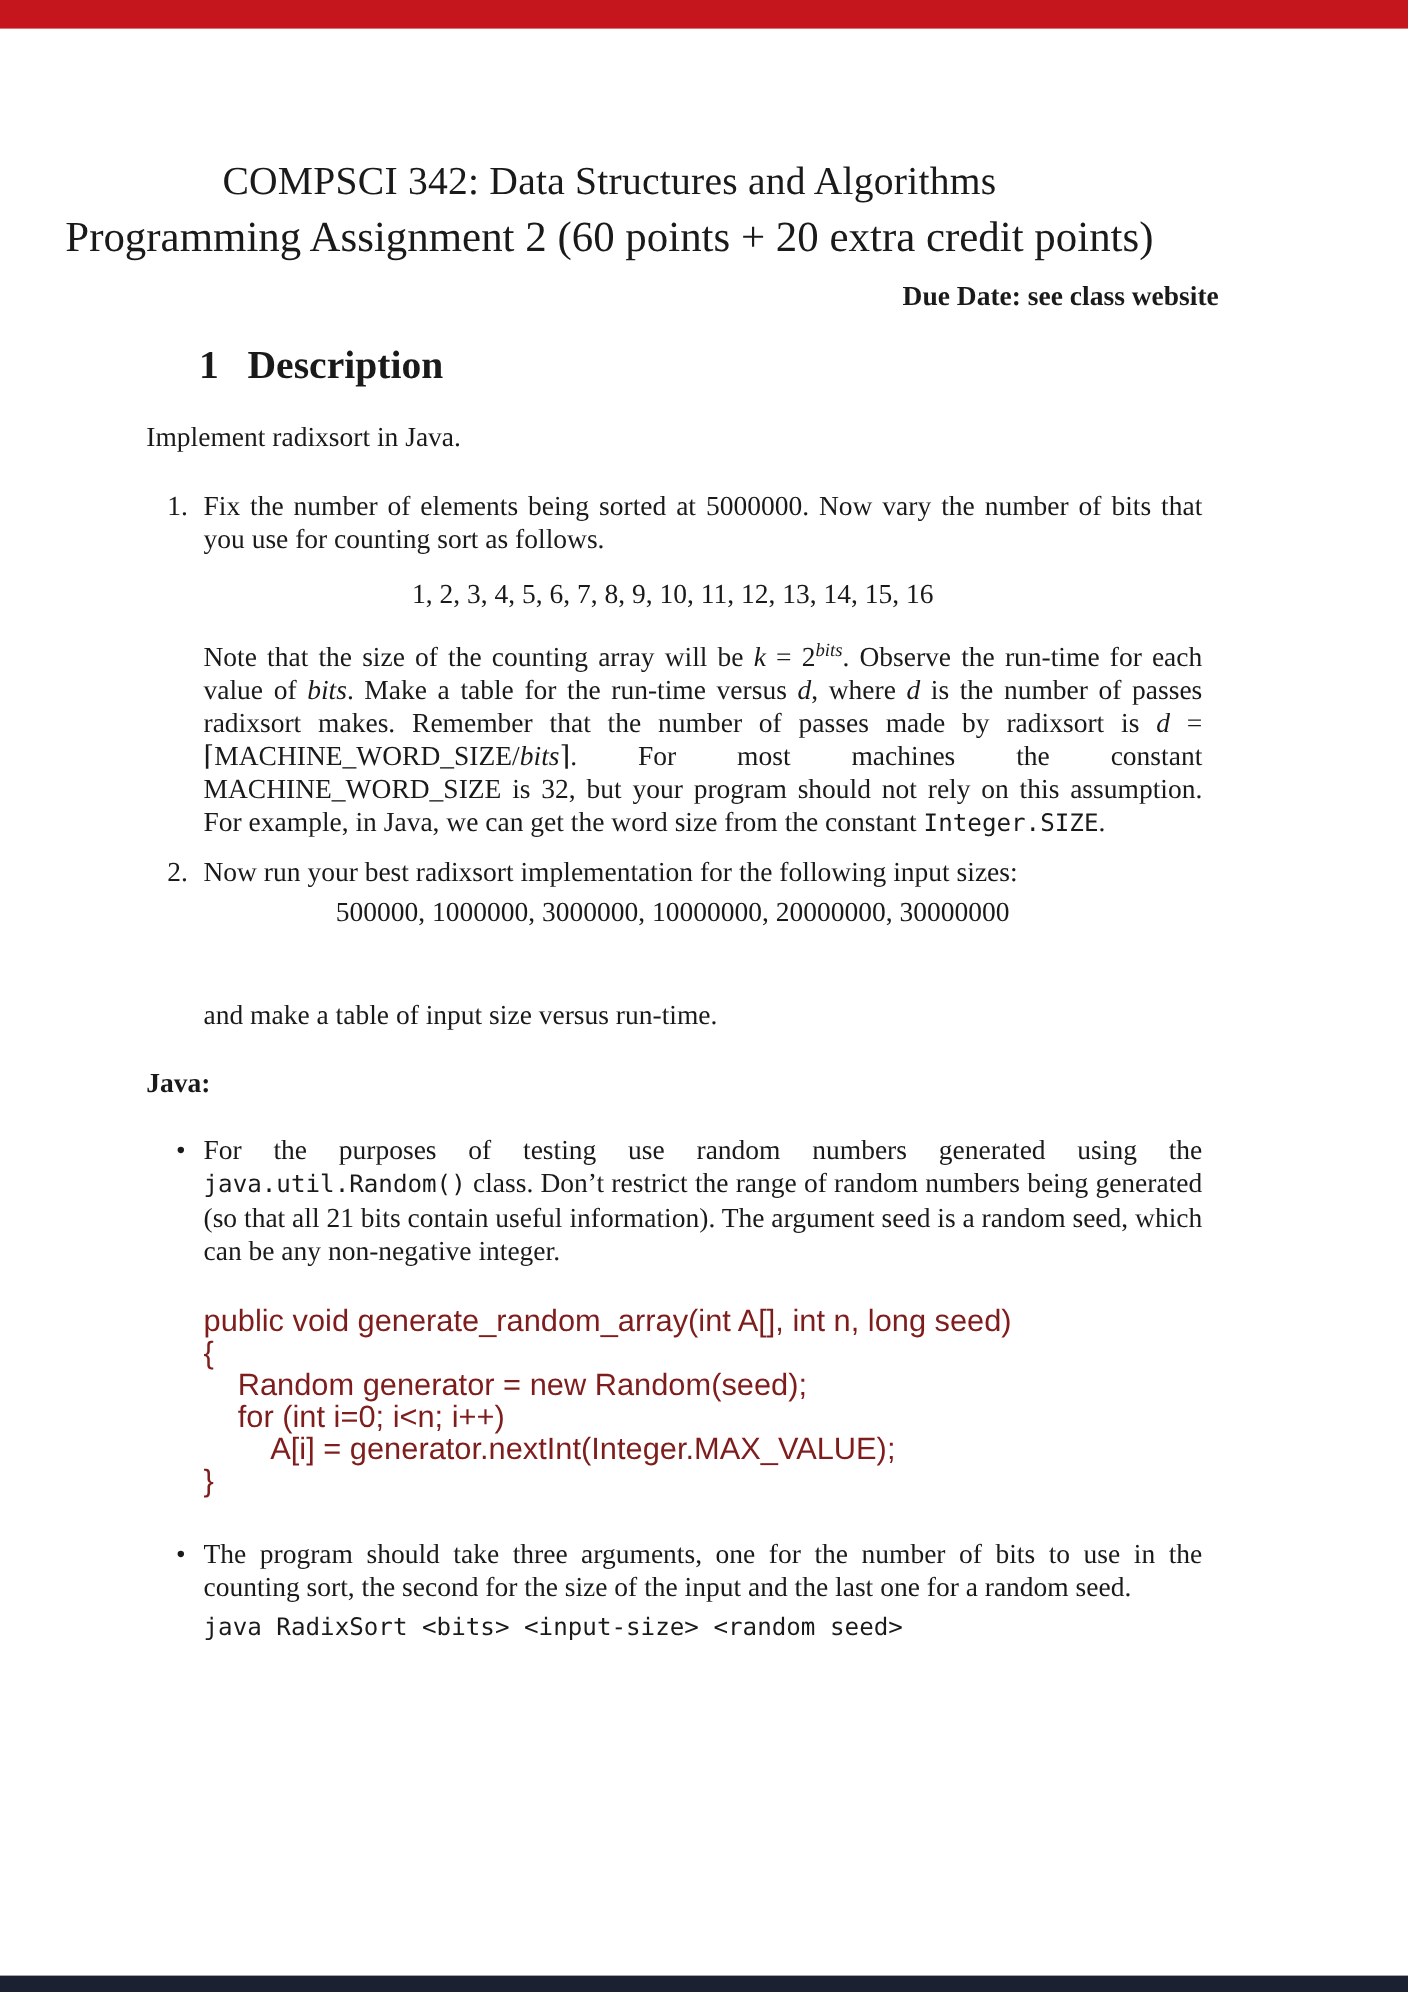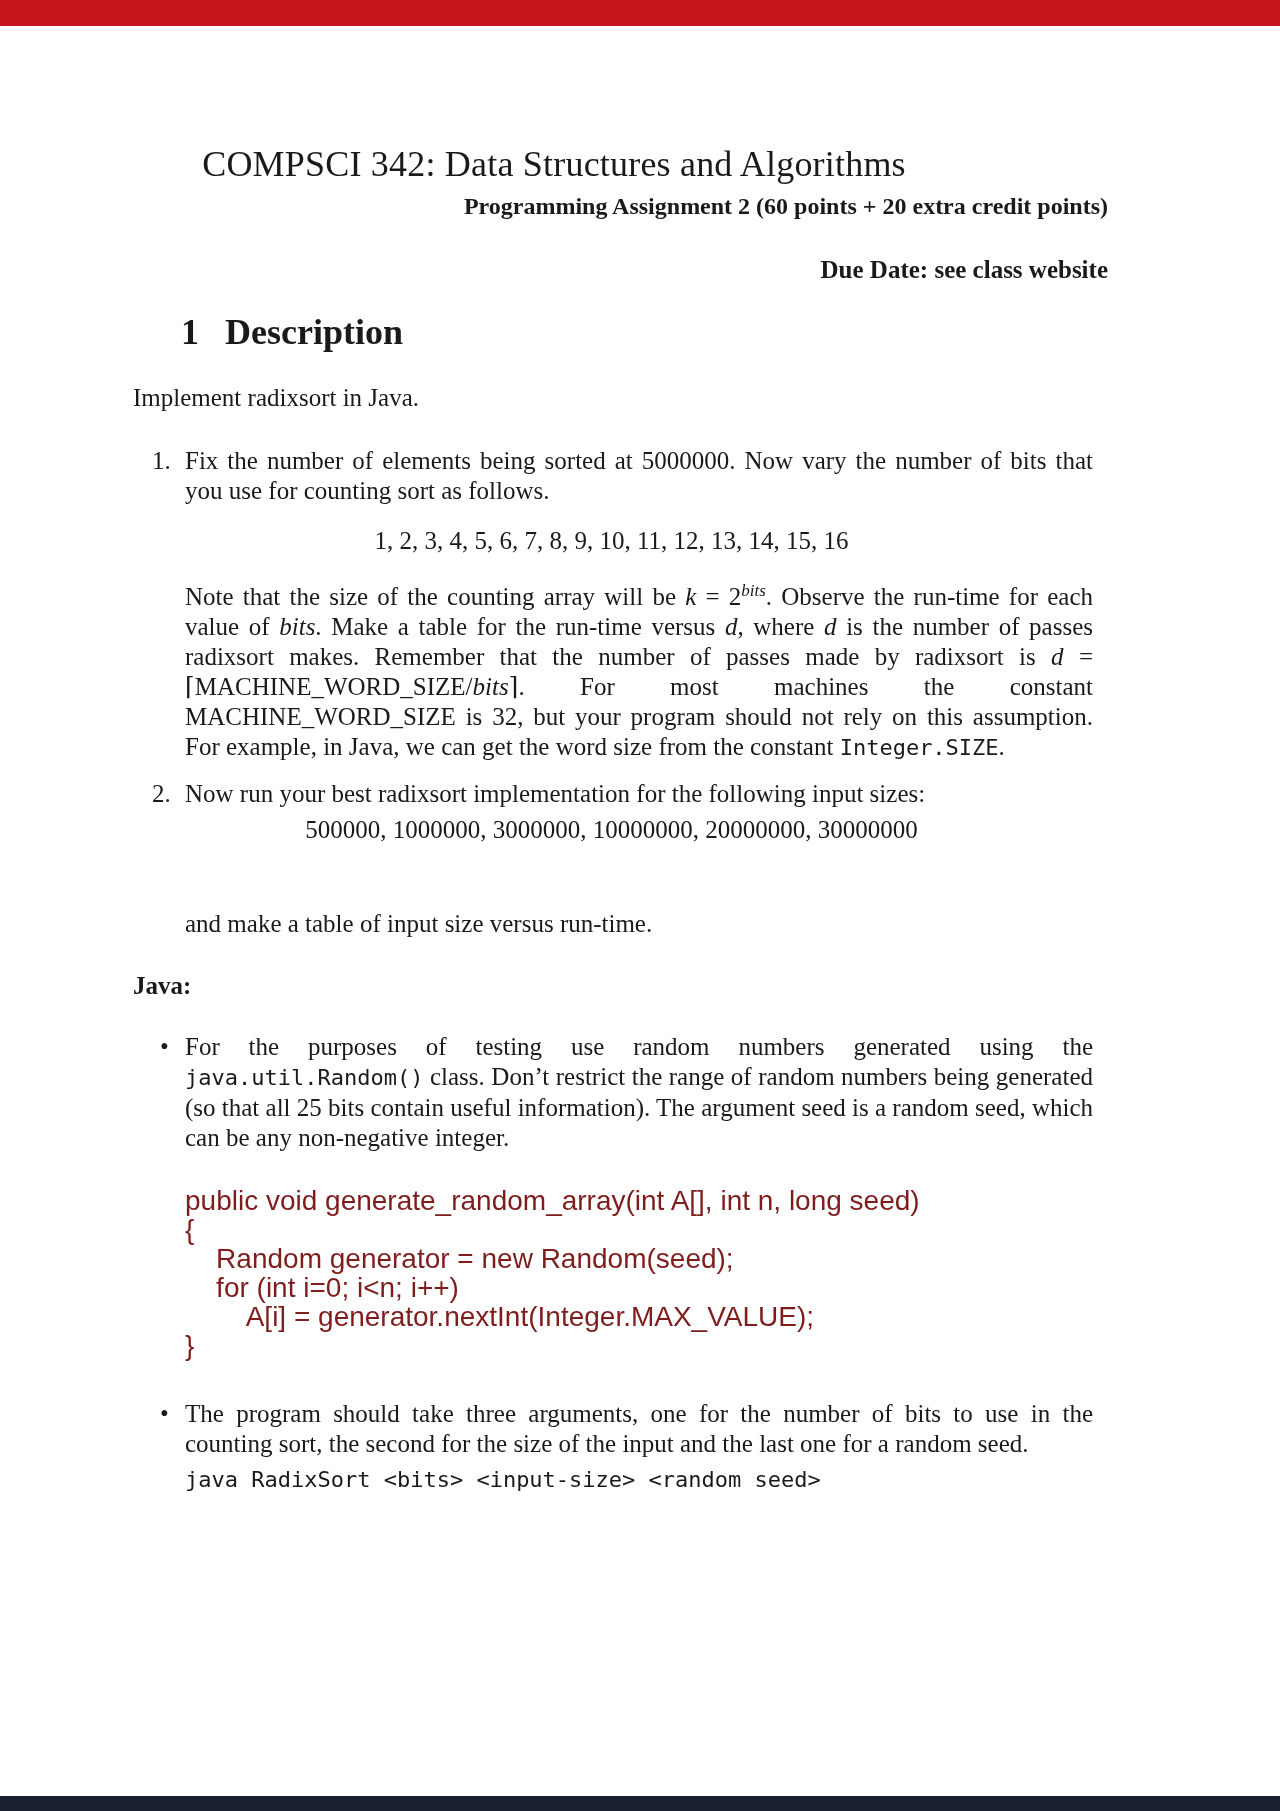--- a/index.html
+++ b/index.html
@@ -12,21 +12,21 @@
     color: #1a1a1a;
     -webkit-font-smoothing: antialiased;
   }
   .abs { position: absolute; }
   .bar { left: 0; width: 1280px; }
   #top-bar { top: 0; height: 26px; }
   #bottom-bar { bottom: 0; height: 15px; }
 
   .centerline { left: 0; width: 1108px; text-align: center; }
   .title   { font-size: 36px; letter-spacing: 0.2px; }
-  .subtitle{ font-size: 24px; font-weight: bold; text-align: right; }
+  .subtitle{ font-size: 39px; font-weight: normal; }
   .duedate { font-size: 25px; font-weight: bold; }
 
   .secheading { left: 133px; font-size: 36px; font-weight: bold; }
   .secheading .secnum { display: inline-block; margin-right: 26px; }
 
   .body-text { font-size: 25px; line-height: 30px; }
   .para { left: 185px; width: 908px; text-align: justify; }
   .flush { left: 133px; }
   .marker { left: 152px; width: 26px; text-align: left; }
   .bullet-dot { left: 160px; font-size: 25px; line-height: 30px; }
@@ -76,21 +76,21 @@
 <div class="abs marker body-text" style="top:779px;">2.</div>
 <div class="abs para body-text" style="top:779px;">Now run your best radixsort implementation for the following input sizes:</div>
 
 <div class="abs mathline" style="top:816px;">500000, 1000000, 3000000, 10000000, 20000000, 30000000</div>
 
 <div class="abs para body-text" style="top:909px;">and make a table of input size versus run-time.</div>
 
 <div class="abs flush body-text bold" style="top:971px;">Java:</div>
 
 <div class="abs bullet-dot" style="top:1032px;">•</div>
-<div class="abs para body-text" style="top:1032px;"><span>For the purposes of testing use random numbers generated using the </span><span class="m">java.util.Random()</span><span> class. Don’t restrict the range of random numbers being generated (so that all 25 bits contain useful information). The argument seed is a random seed, which can be any non-negative integer.</span></div>
+<div class="abs para body-text" style="top:1032px;"><span>For the purposes of testing use random numbers generated using the </span><span class="m">java.util.Random()</span><span> class. Don’t restrict the range of random numbers being generated (so that all 21 bits contain useful information). The argument seed is a random seed, which can be any non-negative integer.</span></div>
 
 <pre class="abs code" style="top:1186px; left:185px;">public void generate_random_array(int A[], int n, long seed)
 {
     Random generator = new Random(seed);
     for (int i=0; i&lt;n; i++)
         A[i] = generator.nextInt(Integer.MAX_VALUE);
 }</pre>
 
 <div class="abs bullet-dot" style="top:1399px;">•</div>
 <div class="abs para body-text" style="top:1399px;">The program should take three arguments, one for the number of bits to use in the counting sort, the second for the size of the input and the last one for a random seed.</div>

